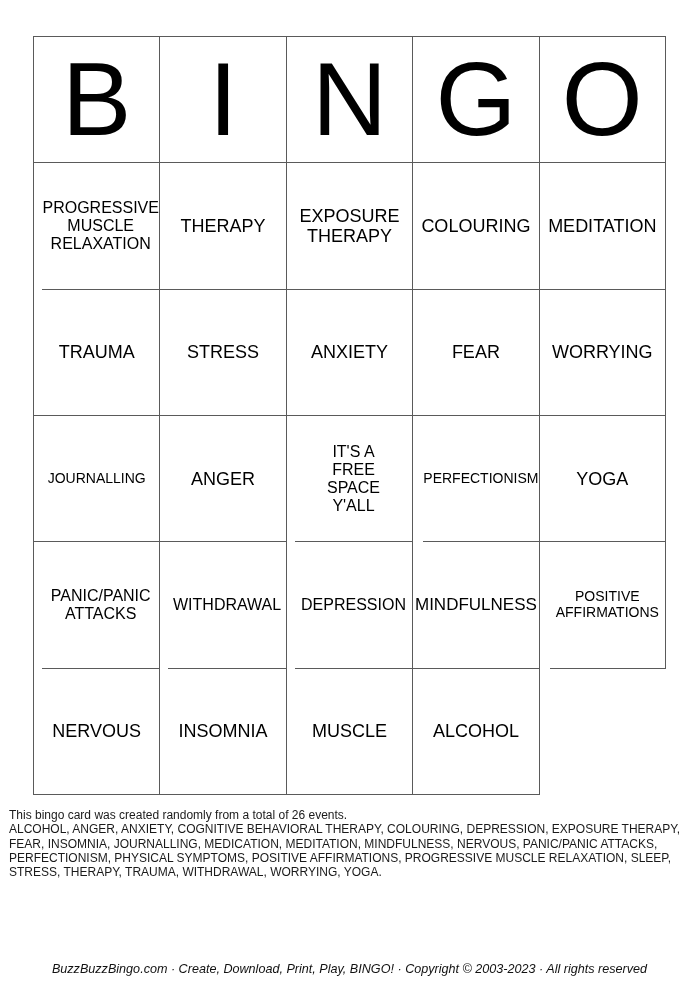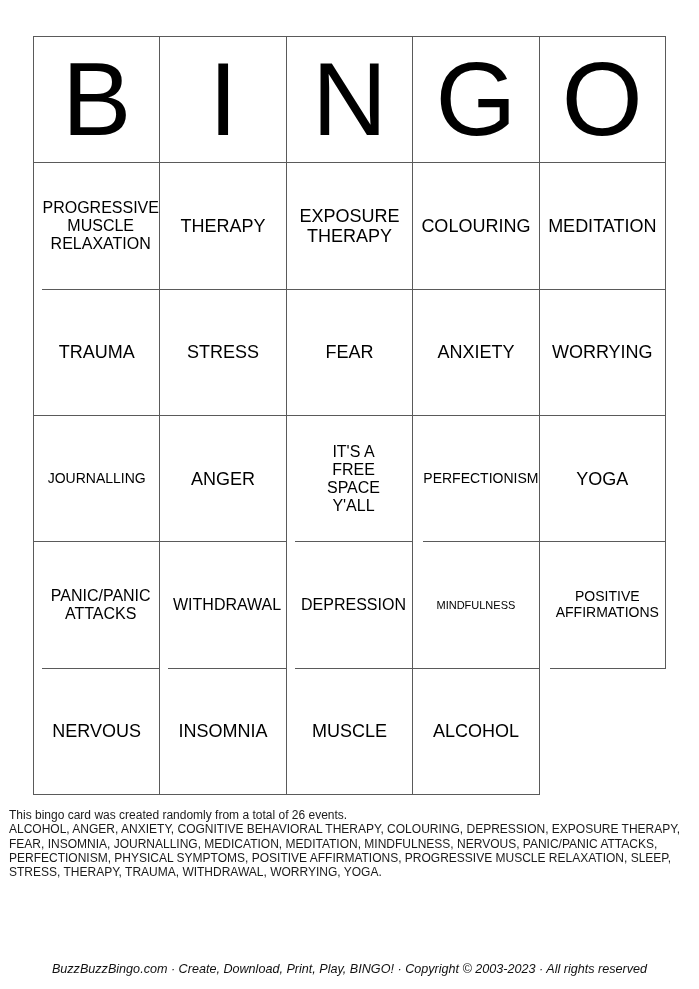--- a/index.html
+++ b/index.html
@@ -40,21 +40,21 @@
       line-height: 1.12;
       font-size: 18px;
       overflow: hidden;
     }
     .letter {
       font-size: 104px;
       line-height: 1;
       padding-bottom: 2px;
     }
     .cell.s16 { font-size: 16px; margin-left: 8px; }
-    .cell.s17 { font-size: 11px; }
+    .cell.s17 { font-size: 17px; }
     .cell.s15 { font-size: 14px; }
     .cell.s14 { font-size: 14px; margin-left: 10px; }
     .cell .txt { white-space: pre-line; }
 
     .notes {
       position: absolute;
       left: 9px;
       top: 808px;
       width: 685px;
       font-size: 12px;
@@ -103,24 +103,24 @@
       <span class="txt">MEDITATION</span>
     </div>
 
   <div class="cell">
       <span class="txt">TRAUMA</span>
     </div>
   <div class="cell">
       <span class="txt">STRESS</span>
     </div>
   <div class="cell">
-      <span class="txt">FEAR</span>
+      <span class="txt">ANXIETY</span>
     </div>
   <div class="cell">
-      <span class="txt">ANXIETY</span>
+      <span class="txt">FEAR</span>
     </div>
   <div class="cell">
       <span class="txt">WORRYING</span>
     </div>
 
   <div class="cell s15">
       <span class="txt">JOURNALLING</span>
     </div>
   <div class="cell">
       <span class="txt">ANGER</span>

